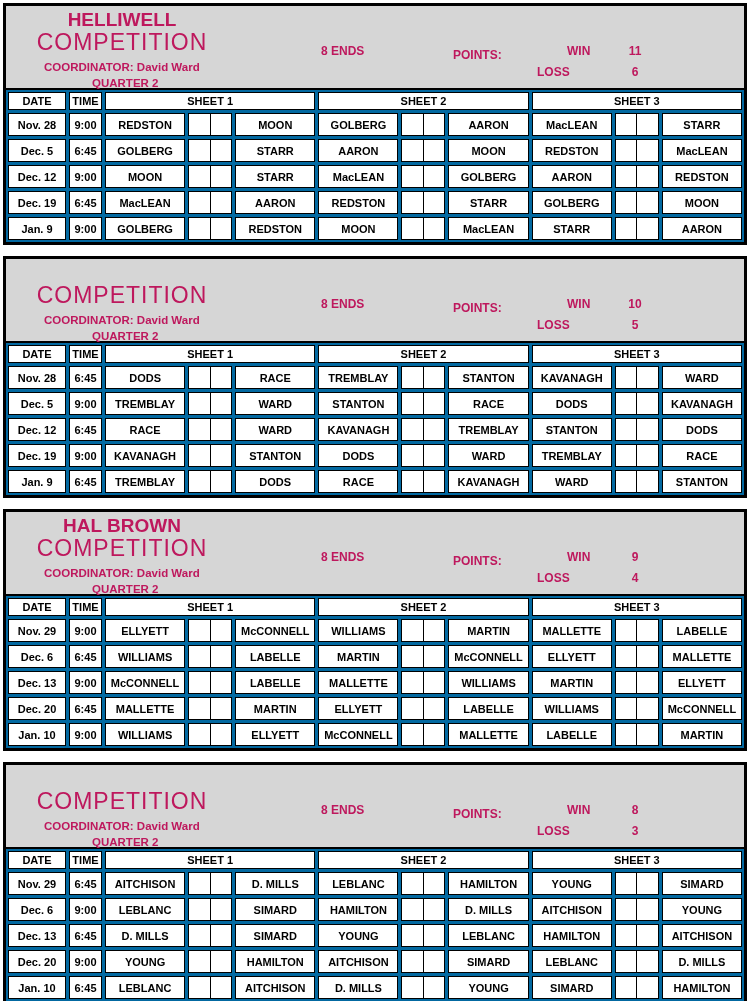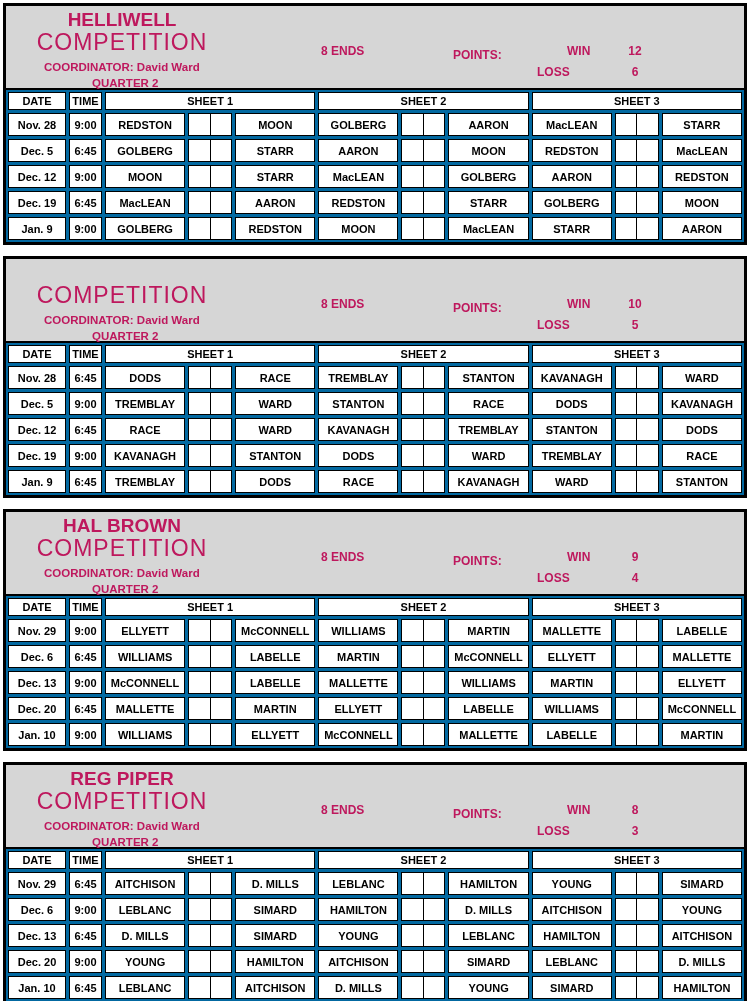--- a/index.html
+++ b/index.html
@@ -81,21 +81,21 @@
 <div id="schedule-root">
   <div class="section">
     <div class="band">
       <div class="comp-name">HELLIWELL</div>
       <div class="comp-word">COMPETITION</div>
       <div class="coordinator">COORDINATOR: David Ward</div>
       <div class="quarter">QUARTER 2</div>
       <div class="ends">8 ENDS</div>
       <div class="points">POINTS:</div>
       <div class="win-label">WIN</div>
-      <div class="win-value">12</div>
+      <div class="win-value">11</div>
       <div class="loss-label">LOSS</div>
       <div class="loss-value">6</div>
     </div>
     <div class="grid">
       <div class="cell hdr">DATE</div>
       <div class="cell hdr">TIME</div>
       <div class="cell hdr sheet">SHEET 1</div>
       <div class="cell hdr sheet">SHEET 2</div>
       <div class="cell hdr sheet">SHEET 3</div>
 
@@ -502,21 +502,20 @@
           <span class="half"></span>
           <span class="half"></span>
         </div>
   <div class="cell name">MARTIN</div>
 
     </div>
   </div>
 
   <div class="section">
     <div class="band">
-      <div class="comp-name">REG PIPER</div>
       <div class="comp-word">COMPETITION</div>
       <div class="coordinator">COORDINATOR: David Ward</div>
       <div class="quarter">QUARTER 2</div>
       <div class="ends">8 ENDS</div>
       <div class="points">POINTS:</div>
       <div class="win-label">WIN</div>
       <div class="win-value">8</div>
       <div class="loss-label">LOSS</div>
       <div class="loss-value">3</div>
     </div>

